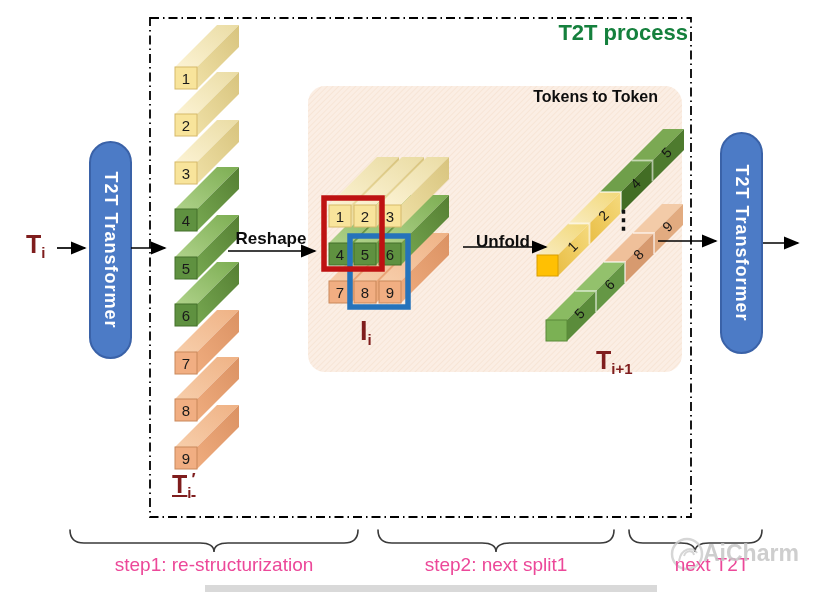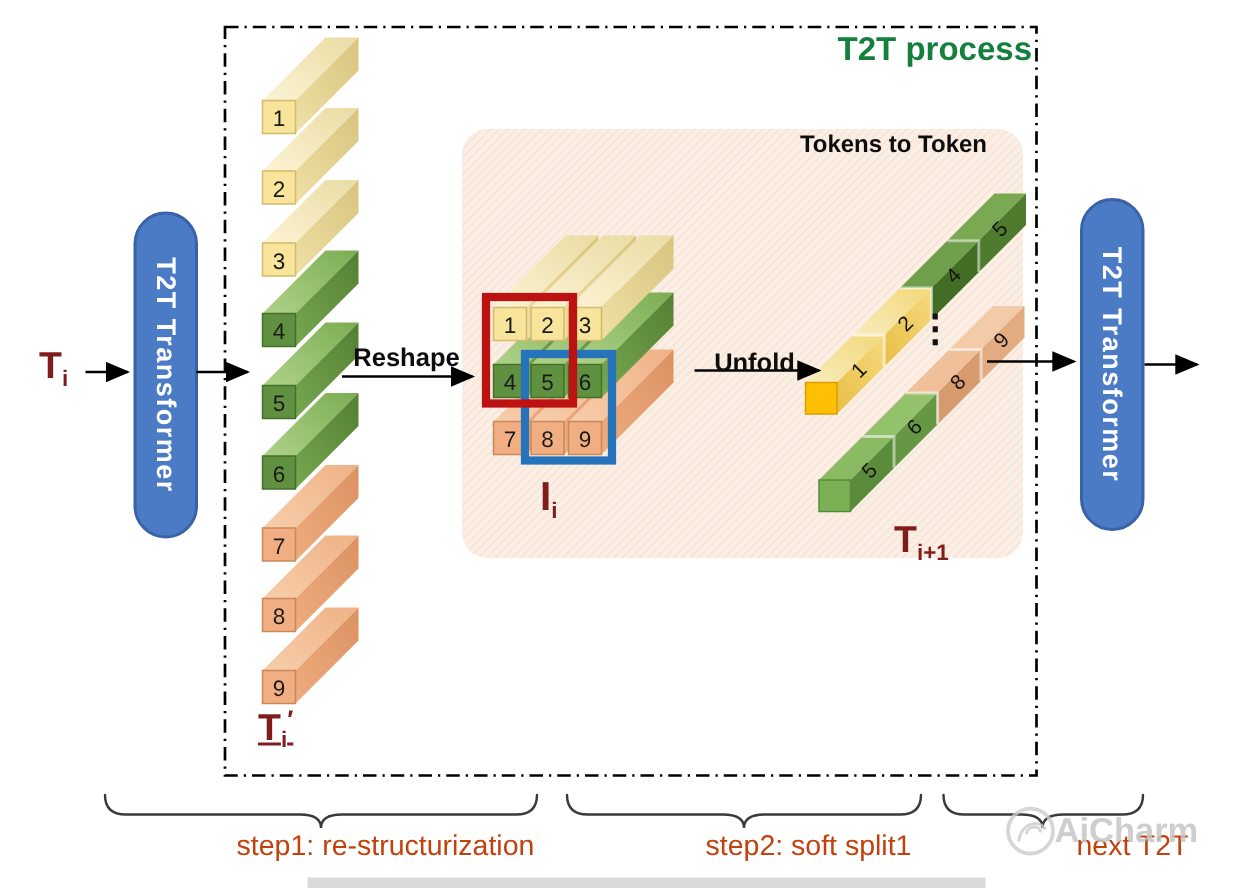--- a/index.html
+++ b/index.html
@@ -8,21 +8,21 @@
   .stage svg{position:absolute;left:0;top:0;font-family:"Liberation Sans",sans-serif;}
   .lbl{position:absolute;white-space:nowrap;}
   .title{font-size:22px;font-weight:800;color:#15803d;}
   .panel-title{font-size:16px;font-weight:700;color:#0d0d0d;}
   .op{font-size:17px;font-weight:700;color:#0d0d0d;transform:translateX(-50%);}
   .biglabel{font-size:25px;font-weight:800;color:#7f1d1d;}
   .biglabel sub{font-size:15px;font-weight:800;vertical-align:-5px;letter-spacing:0;}
   .biglabel .prime{font-size:17px;vertical-align:8px;font-weight:700;}
   .pill-text{position:absolute;color:#fff;font-weight:700;font-size:18px;letter-spacing:1px;
              transform:translate(-50%,-50%) rotate(90deg);white-space:nowrap;}
-  .step{position:absolute;font-size:19px;color:#c2410c;transform:translateX(-50%);white-space:nowrap;margin-left:43px;}
+  .step{position:absolute;font-size:19px;color:#ec4899;transform:translateX(-50%);white-space:nowrap;}
   .dots{position:absolute;font-size:25px;font-weight:800;color:#111;line-height:10px;}
   .watermark{position:absolute;display:flex;align-items:center;gap:2px;opacity:.85;}
   .wm-text{font-size:23px;font-weight:700;color:#c6c6c6;}
   .graybar{position:absolute;background:#d9d9d9;}
 </style>
 </head>
 <body>
 
 <div class="stage">
 
@@ -274,21 +274,21 @@
 
   <div class="lbl op" style="left:271px;top:229px;">Reshape</div>
   <div class="lbl op" style="left:503px;top:216px;margin-top:16px;">Unfold</div>
 
   <div class="dots" style="left:611px;top:214px;">⋮</div>
 
   <div class="pill-text" style="left:110px;top:250px;">T2T Transformer</div>
   <div class="pill-text" style="left:741px;top:243px;">T2T Transformer</div>
 
   <div class="step" style="left:214px;top:554px;">step1: re-structurization</div>
-  <div class="step" style="left:496px;top:554px;">step2: soft split1</div>
+  <div class="step" style="left:496px;top:554px;">step2: next split1</div>
   <div class="step" style="left:712px;top:554px;">next T2T</div>
 
   <div class="watermark" style="left:703px;top:540px;">
     <span class="wm-text">AiCharm</span>
   </div>
 
   <div class="graybar" style="left:205px;top:585px;width:452px;height:7px;"></div>
 </div>
 
 </body></html>

